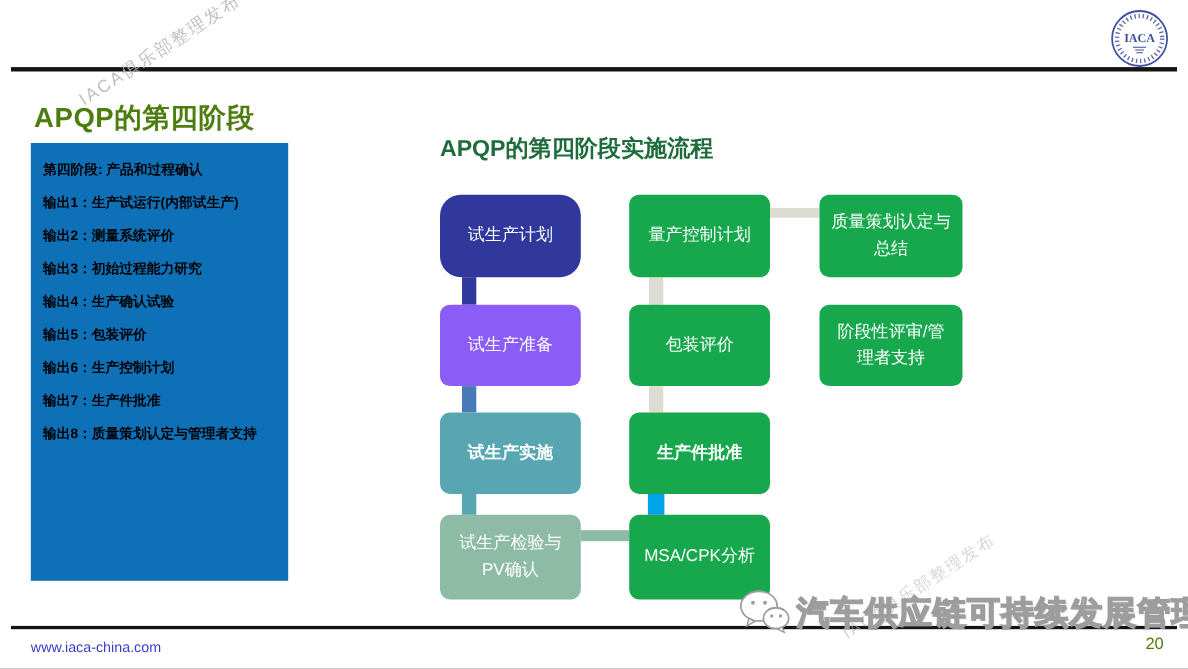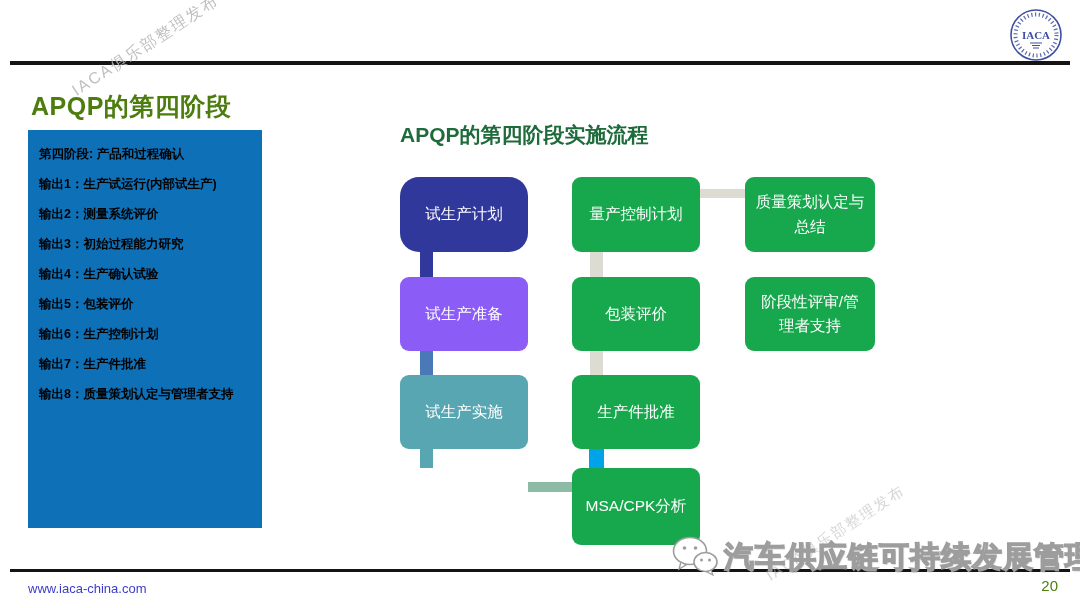--- a/index.html
+++ b/index.html
@@ -67,21 +67,21 @@
     text-align: center;
     line-height: 1.55;
     padding: 0 10px;
     z-index: 2;
   }
   .col1 { left: 400px; width: 128px; }
   .col2 { left: 572px; width: 128px; }
   .col3 { left: 745px; width: 130px; }
   .r1 { top: 177px; height: 75px; }
   .r2 { top: 277px; height: 74px; }
-  .r3 { top: 375px; height: 74px; }
+  .r3 { top: 375px; height: 74px; font-weight: bold; }
   .r4 { top: 468px; height: 77px; }
 
   .bg-indigo { background: #30389b; border-radius: 19px; }
   .bg-blue   { background: #8b5cf6; }
   .bg-teal   { background: #57a6b2; }
   .bg-sage   { background: #8ebba6; }
   .bg-green  { background: #17a84d; }
 
   
   .conn { position: absolute; z-index: 1; }
@@ -149,20 +149,21 @@
     <div class="item">输出6：生产控制计划</div>
     <div class="item">输出7：生产件批准</div>
     <div class="item">输出8：质量策划认定与管理者支持</div>
   </div>
 
   <div class="right-title">APQP的第四阶段实施流程</div>
 
   <div class="fbox col1 r1 bg-indigo">试生产计划</div>
   <div class="fbox col1 r2 bg-blue">试生产准备</div>
   <div class="fbox col1 r3 bg-teal">试生产实施</div>
+  <div class="fbox col1 r4 bg-sage">试生产检验与PV确认</div>
 
   <div class="fbox col2 r1 bg-green">量产控制计划</div>
   <div class="fbox col2 r2 bg-green">包装评价</div>
   <div class="fbox col2 r3 bg-green">生产件批准</div>
   <div class="fbox col2 r4 bg-green">MSA/CPK分析</div>
 
   <div class="fbox col3 r1 bg-green">质量策划认定与总结</div>
   <div class="fbox col3 r2 bg-green">阶段性评审/管理者支持</div>
 
   <div class="conn c-v c1a"></div>

